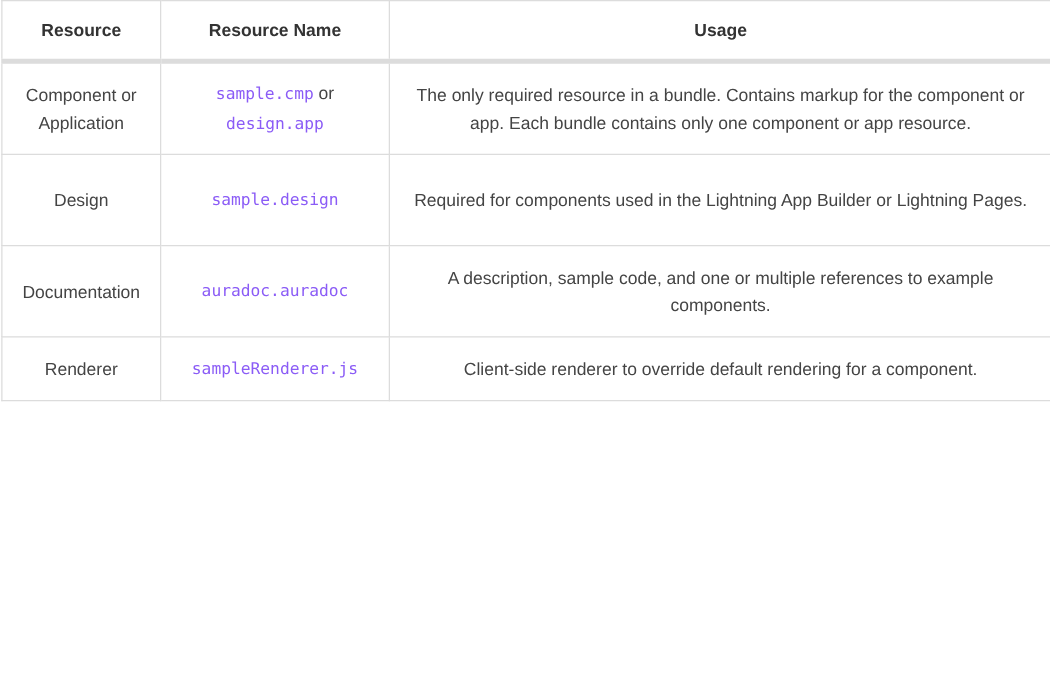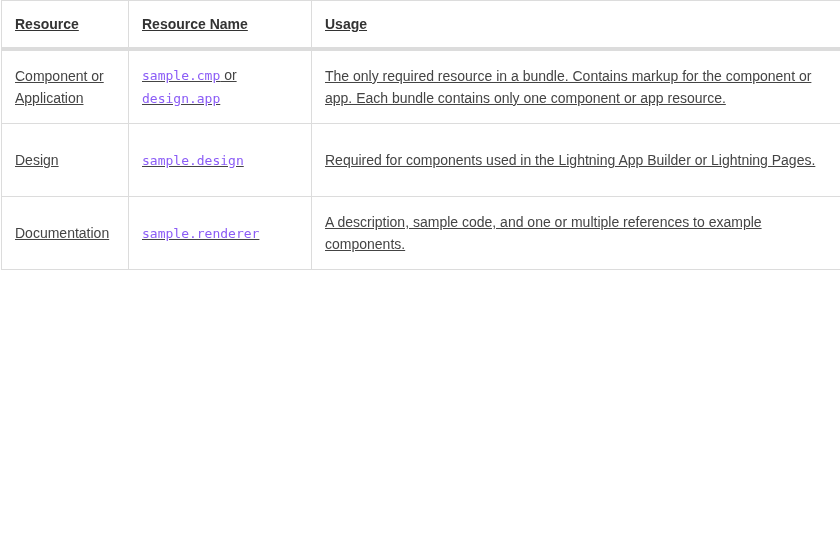--- a/index.html
+++ b/index.html
@@ -1,18 +1,18 @@
 <!DOCTYPE html>
 <html><head>
 <meta charset="utf-8">
 <style>
   html,body{margin:0;padding:0;background:#fff;}
   body{width:840px;height:547px;overflow:hidden;font-family:"Liberation Sans",sans-serif;color:#333;}
   table{border-collapse:collapse;width:841px;margin-left:1px;table-layout:fixed;font-size:14px;}
-  th,td{border:1px solid #dcdcdc;text-align:left;vertical-align:middle;padding:0 13px;line-height:22px;text-decoration:underline;}
+  th,td{border:1px solid #dcdcdc;text-align:center;vertical-align:middle;padding:0 13px;line-height:22px;}
   th{font-weight:bold;color:#333;height:46px;font-size:14px;}
   thead tr{border-bottom:4px solid #dcdcdc;}
   thead th{border-bottom:4px solid #dcdcdc;}
   td{color:#444;}
   code{font-family:"DejaVu Sans Mono","Liberation Mono",monospace;font-size:13px;color:#8b5cf6;}
   tr.r2 td{height:72px;}
   tr.r1 td{height:50px;}
   th:first-child{border-left:1px solid #dcdcdc;}
 </style>
 </head>
@@ -37,17 +37,22 @@
       <td><code>sample.cmp</code><span> or </span><br><code>design.app</code></td>
       <td>The only required resource in a bundle. Contains markup for the component or app. Each bundle contains only one component or app resource.</td>
     </tr>
     <tr class="r2">
       <td>Design</td>
       <td><code>sample.design</code></td>
       <td>Required for components used in the Lightning App Builder or Lightning Pages.</td>
     </tr>
     <tr class="r2">
       <td>Documentation</td>
-      <td><code>sample.renderer</code></td>
+      <td><code>auradoc.auradoc</code></td>
       <td>A description, sample code, and one or multiple references to example components.</td>
+    </tr>
+    <tr class="r1">
+      <td>Renderer</td>
+      <td><code>sampleRenderer.js</code></td>
+      <td>Client-side renderer to override default rendering for a component.</td>
     </tr>
   </tbody>
 </table>
 
 </body></html>

